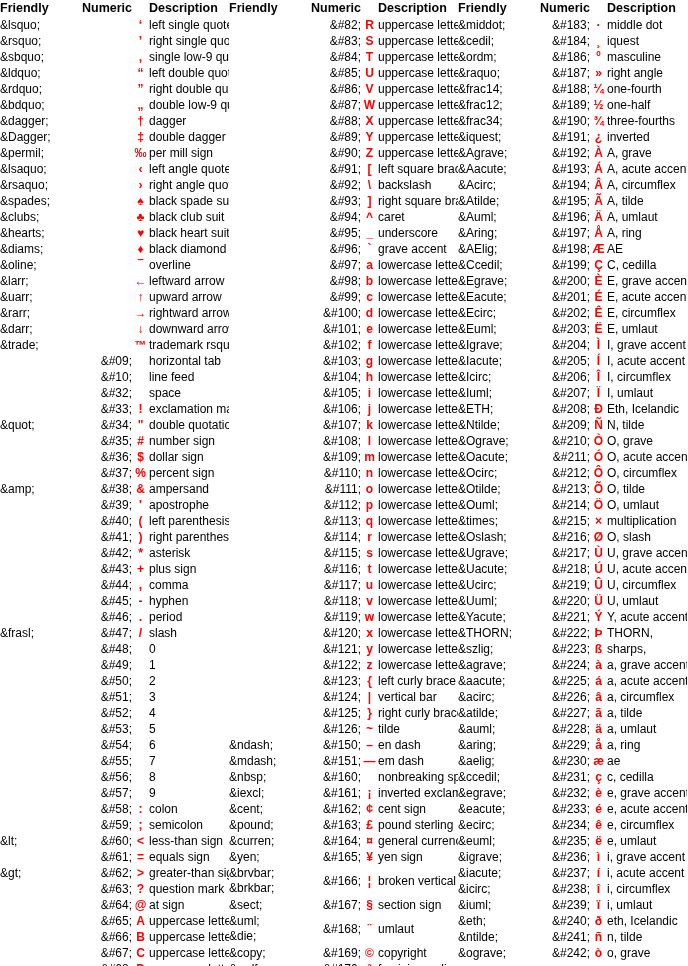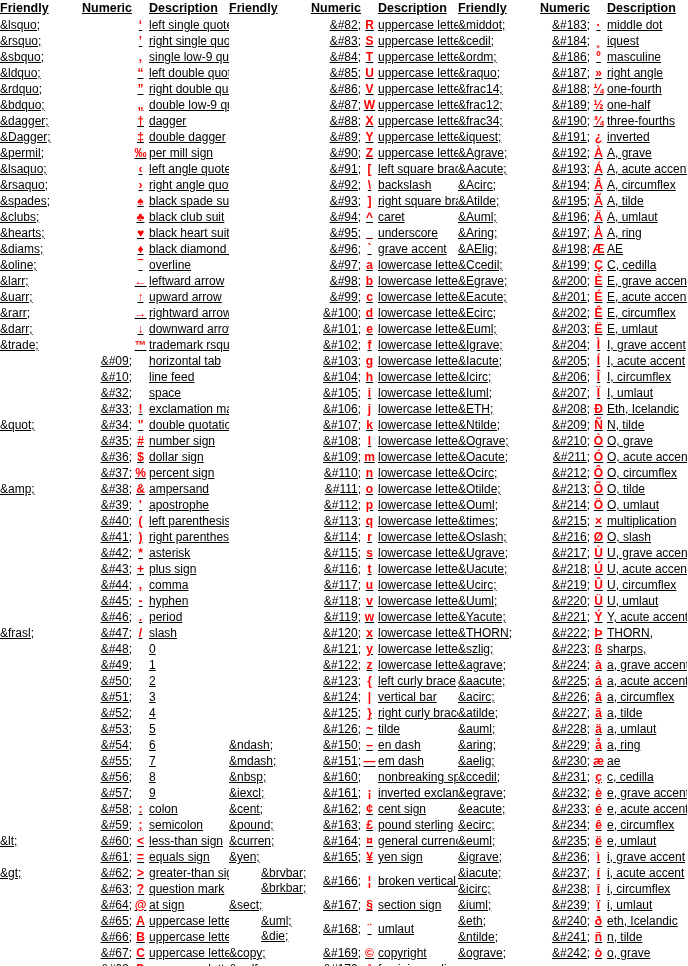--- a/index.html
+++ b/index.html
@@ -15,21 +15,20 @@
     font-size: 12px;
     color: #000000;
     overflow: hidden;
   }
   #sheet {
     display: flex;
     flex-direction: row;
     width: 576px;
     height: 966px;
     align-items: flex-start;
-    text-decoration: underline;
   }
   .col {
     width: 229px;
     flex: 0 0 229px;
   }
   .col + .col { margin-left: 0px; }
 
   table.ent {
     border-collapse: collapse;
     width: 229px;
@@ -77,21 +76,21 @@
   }
   td.d {
     color: #000000;
   }
   
   tr.tall td { height: 32px; line-height: 16px; }
   tr.tall td.f {
     white-space: normal;
     line-height: 15px;
   }
-  tr.tall td.f span { display: block; margin-left: 32px; }
+  tr.tall td.f span { display: block; }
 </style>
 </head>
 <body>
 
 <div id="sheet">
     <div class="col">
       <table class="ent">
         <colgroup>
           <col class="c-friendly">
           <col class="c-numeric">

